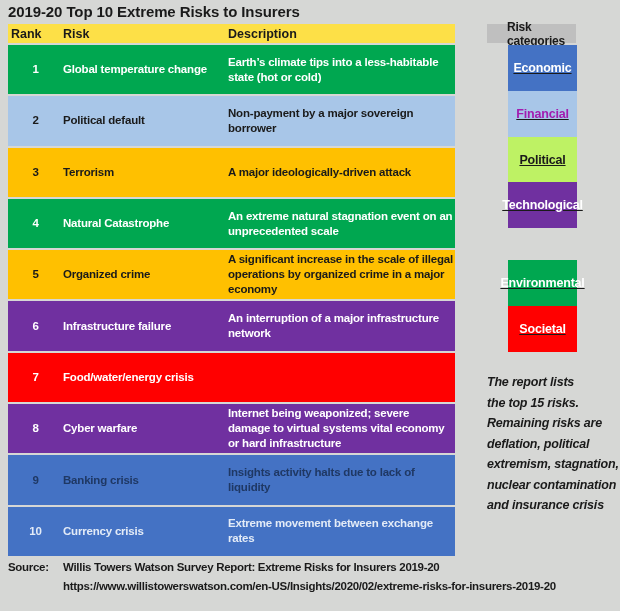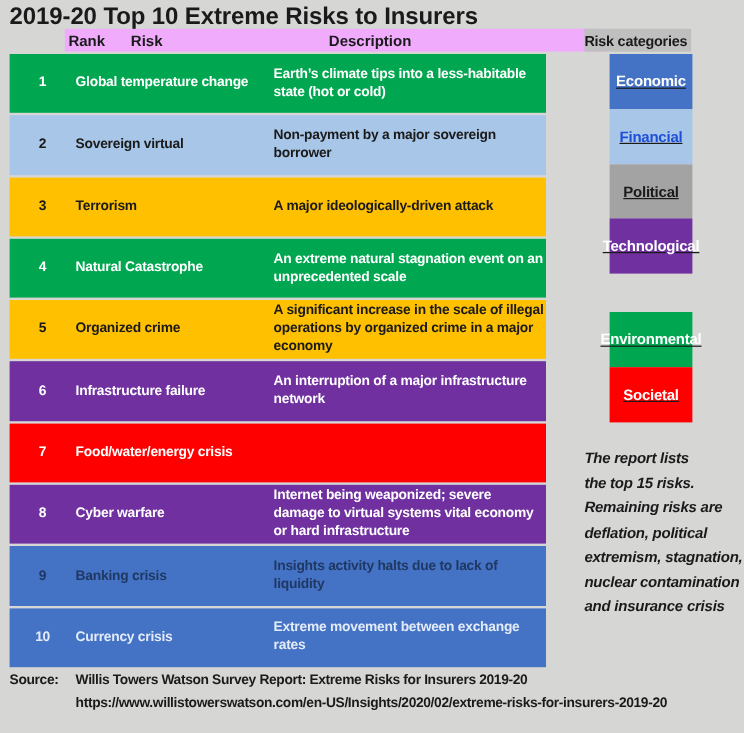--- a/index.html
+++ b/index.html
@@ -6,28 +6,28 @@
   body {
     width: 620px; height: 611px;
     background: #D6D7D5;
     font-family: "Liberation Sans", sans-serif;
     color: #1A1A1A;
   }
   .canvas { position: relative; width: 620px; height: 611px; overflow: hidden; }
 
   .title {
     position: absolute; left: 8px; top: 3px;
-    font-size: 20px; font-weight: bold; letter-spacing: -0.1px;
+    font-size: 15px; font-weight: bold; letter-spacing: -0.1px;
   }
 
   
   .thead {
     position: absolute; left: 8px; top: 24px; width: 447px; height: 19px;
-    background: #f0abfc; display: flex; align-items: center;
-    font-weight: bold; font-size: 12.5px; margin-left: 46px;
+    background: #fde047; display: flex; align-items: center;
+    font-weight: bold; font-size: 12.5px;
   }
   .hdr-rank { width: 55px; padding-left: 3px; box-sizing: border-box; }
   .hdr-risk { width: 165px; }
   .hdr-desc { flex: 1; }
 
   .tbody {
     position: absolute; left: 8px; top: 45px; width: 447px; height: 511px;
     display: flex; flex-direction: column; gap: 2px;
   }
   .row {
@@ -36,21 +36,21 @@
   }
   .cell-rank { width: 55px; text-align: center; }
   .cell-risk { width: 165px; }
   .cell-desc { flex: 1; padding-right: 2px; }
 
   
   .legend-header {
     position: absolute; left: 487px; top: 24px; width: 89px; height: 19px;
     background: #BFBFBF; display: flex; align-items: center;
     font-weight: bold; font-size: 12px; letter-spacing: -0.2px;
-    padding-left: 0; box-sizing: border-box;
+    padding-left: 20px; box-sizing: border-box;
   }
   .legend-items {
     position: absolute; left: 508px; top: 45px; width: 69px; height: 307px;
     display: flex; flex-direction: column; text-decoration: underline;
   }
   .legend-item {
     flex: 1; display: flex; align-items: center; justify-content: center;
     font-weight: bold; font-size: 12.5px; letter-spacing: -0.2px; white-space: nowrap;
   }
 
@@ -85,21 +85,21 @@
 
   <div class="tbody">
   <div class="row" style="background: rgb(0, 167, 80); color: rgb(255, 255, 255);">
     <div class="cell-rank">1</div>
     <div class="cell-risk">Global temperature change</div>
     <div class="cell-desc">Earth’s climate tips into a less-habitable state (hot or cold)</div>
   </div>
 
   <div class="row" style="background: rgb(168, 198, 232); color: rgb(26, 26, 26);">
     <div class="cell-rank">2</div>
-    <div class="cell-risk">Sovereign virtual</div>
+    <div class="cell-risk">Political default</div>
     <div class="cell-desc">Non-payment by a major sovereign borrower</div>
   </div>
 
   <div class="row" style="background: rgb(255, 192, 0); color: rgb(26, 26, 26);">
     <div class="cell-rank">3</div>
     <div class="cell-risk">Terrorism</div>
     <div class="cell-desc">A major ideologically-driven attack</div>
   </div>
 
   <div class="row" style="background: rgb(0, 167, 80); color: rgb(255, 255, 255);">
@@ -143,25 +143,25 @@
     <div class="cell-desc">Extreme movement between exchange rates</div>
   </div>
 </div>
 
   <div class="legend-header">Risk categories</div>
   <div class="legend-items">
   <div class="legend-item" style="background: rgb(68, 114, 196); color: rgb(255, 255, 255);">
     <span>Economic</span>
   </div>
 
-  <div class="legend-item" style="background: rgb(168, 198, 232); color: #1d4ed8;">
+  <div class="legend-item" style="background: rgb(168, 198, 232); color: #a21caf;">
     <span>Financial</span>
   </div>
 
-  <div class="legend-item" style="background: #a3a3a3; color: rgb(26, 26, 26); justify-content: center;">
+  <div class="legend-item" style="background: #bef264; color: rgb(26, 26, 26); justify-content: center;">
     <span>Political</span>
   </div>
 
   <div class="legend-item" style="background: rgb(112, 48, 160); color: rgb(255, 255, 255);">
     <span>Technological</span>
   </div>
 
   <div class="legend-item" style="background: rgb(0, 167, 80); color: rgb(255, 255, 255); margin-top: 32px;">
     <span>Environmental</span>
   </div>

